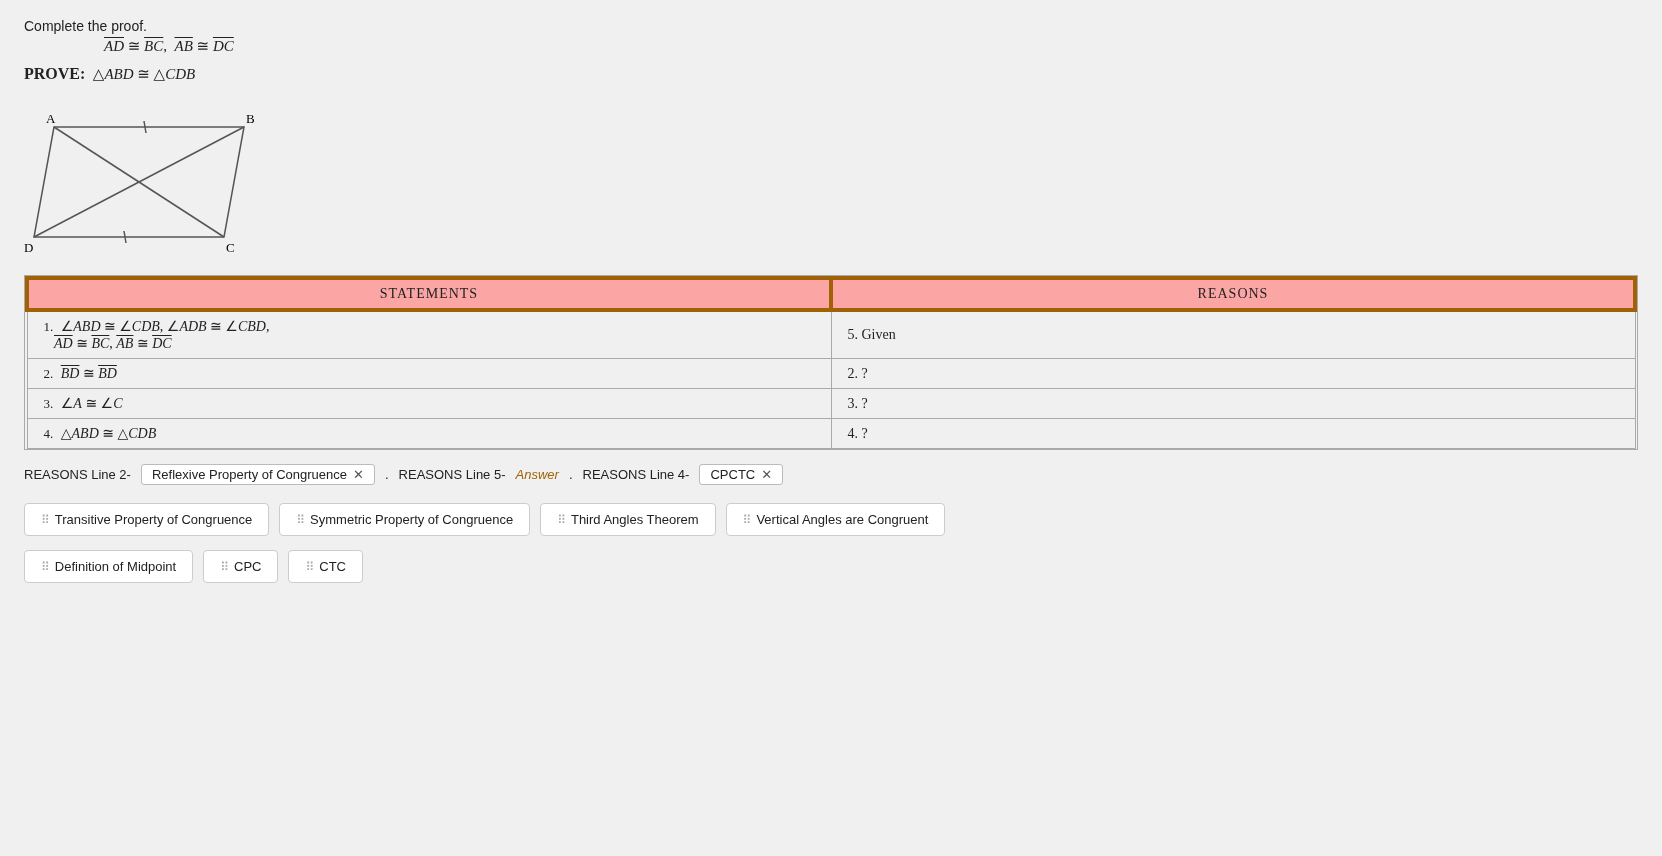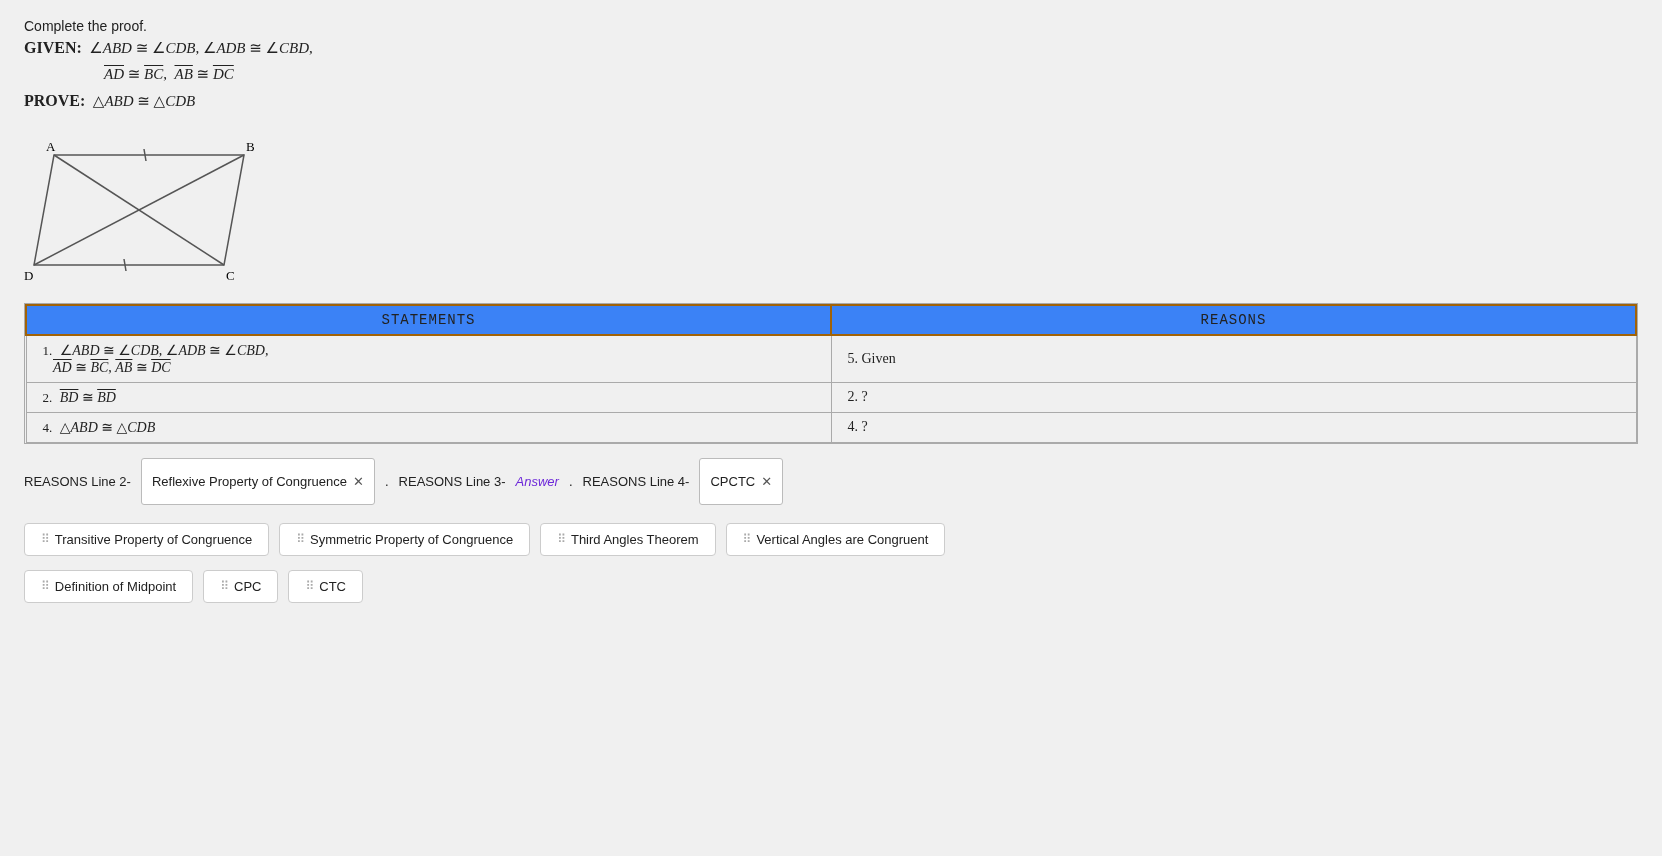--- a/index.html
+++ b/index.html
@@ -46,25 +46,25 @@
       border: 1px solid #aaa;
       margin-bottom: 14px;
     }
 
     .proof-table {
       width: 100%;
       border-collapse: collapse;
     }
 
     .proof-table th {
-      background: #3b82f6;
-      border: 2px solid #a16207;
+      background: #fca5a5;
+      border: 4px solid #a16207;
       padding: 6px 16px;
       font-size: 14px;
-      font-family: Liberation Mono, monospace;
+      font-family: Liberation Serif, serif;
       text-align: center;
       font-weight: normal;
       letter-spacing: 1px;
       text-transform: uppercase;
     }
 
     .proof-table td {
       border: 1px solid #aaa;
       padding: 6px 16px;
       vertical-align: middle;
@@ -95,34 +95,34 @@
       margin-bottom: 18px;
       flex-wrap: wrap;
     }
 
     .reason-chip {
       display: inline-flex;
       align-items: center;
       background: white;
       border: 1px solid #bbb;
       border-radius: 3px;
-      padding: 15px 10px;
+      padding: 2px 10px;
       font-size: 13px;
       font-family: Arial, sans-serif;
     }
 
     .reason-chip .x-btn {
       margin-left: 6px;
       cursor: pointer;
       color: #555;
       font-size: 13px;
     }
 
     .reason-answer {
-      color: #6d28d9;
+      color: #a16207;
       font-style: italic;
       font-size: 13px;
     }
 
     
     .answer-options {
       display: flex;
       flex-wrap: wrap;
       gap: 10px;
       margin-bottom: 14px;
@@ -152,24 +152,20 @@
       flex-wrap: wrap;
       gap: 10px;
     }
   </style>
 </head>
 <body>
 
 <div class="intro-text">Complete the proof.</div>
 
 <div class="given-prove">
-  <div>
-    <span class="label">GIVEN:</span>
-    &nbsp;∠<i>ABD</i> ≅ ∠<i>CDB</i>, ∠<i>ADB</i> ≅ ∠<i>CBD</i>,
-  </div>
   <div style="padding-left: 80px;">
     <span class="overline"><i>AD</i></span> ≅ <span class="overline"><i>BC</i></span>,&nbsp;
     <span class="overline"><i>AB</i></span> ≅ <span class="overline"><i>DC</i></span>
   </div>
   <div>
     <span class="label">PROVE:</span>
     &nbsp;△<i>ABD</i> ≅ △<i>CDB</i>
   </div>
 </div>
 
@@ -209,40 +205,47 @@
           &nbsp;&nbsp;&nbsp;<span class="overline"><i>AD</i></span> ≅ <span class="overline"><i>BC</i></span>, <span class="overline"><i>AB</i></span> ≅ <span class="overline"><i>DC</i></span>
         </td>
         <td>5. Given</td>
       </tr>
       <tr>
         <td>
           <span class="row-num">2.</span>
           <span class="overline"><i>BD</i></span> ≅ <span class="overline"><i>BD</i></span>
         </td>
         <td>2. ?</td>
+      </tr>
+      <tr>
+        <td>
+          <span class="row-num">3.</span>
+          ∠<i>A</i> ≅ ∠<i>C</i>
+        </td>
+        <td>3. ?</td>
       </tr>
       <tr>
         <td>
           <span class="row-num">4.</span>
           △<i>ABD</i> ≅ △<i>CDB</i>
         </td>
         <td>4. ?</td>
       </tr>
     </tbody>
   </table>
 </div>
 
 <div class="reasons-line">
   <span>REASONS Line 2-</span>
   <span class="reason-chip">
     <span>Reflexive Property of Congruence</span>
     <span class="x-btn">✕</span>
   </span>
   <span>.</span>
-  <span>REASONS Line 3-</span>
+  <span>REASONS Line 5-</span>
   <span class="reason-answer">Answer</span>
   <span>.</span>
   <span>REASONS Line 4-</span>
   <span class="reason-chip">
     <span>CPCTC</span>
     <span class="x-btn">✕</span>
   </span>
 </div>
 
 <div class="answer-options">

